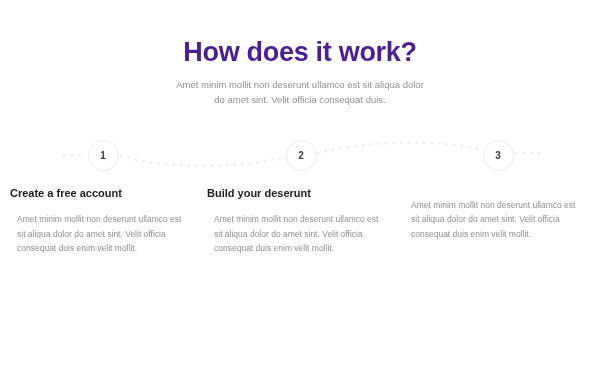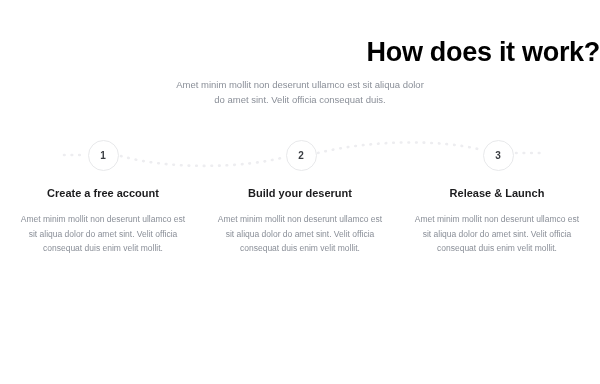--- a/index.html
+++ b/index.html
@@ -26,24 +26,23 @@
     position: absolute;
     left: 0;
     top: 36px;
     width: 600px;
     text-align: center;
   }
   .page-title {
     margin: 0;
     font-size: 27px;
     font-weight: 700;
-    color: #000000;
+    color: #4c1d95;
     letter-spacing: -0.3px;
     line-height: 1.2;
-    text-align: right;
   }
   .page-subtitle {
     margin: 10px auto 0 auto;
     width: 250px;
     font-size: 9.5px;
     line-height: 1.55;
     color: #8a8f98;
     font-weight: 400;
   }
 
@@ -92,21 +91,20 @@
     left: 0;
     top: 186px;
     width: 600px;
     display: flex;
     justify-content: space-between;
     padding: 0 10px;
     box-sizing: border-box;
   }
   .col {
     width: 186px;
-    text-align: center;
   }
   .col-title {
     margin: 0;
     font-size: 11px;
     font-weight: 700;
     color: #1c1c1e;
     line-height: 1.3;
   }
   .col-body {
     margin: 12px auto 0 auto;
@@ -156,19 +154,18 @@
       <h3 class="col-title">Create a free account</h3>
       <p class="col-body">Amet minim mollit non deserunt ullamco est sit aliqua dolor do amet sint. Velit officia consequat duis enim velit mollit.</p>
     </div>
 
     <div class="col">
       <h3 class="col-title">Build your deserunt</h3>
       <p class="col-body">Amet minim mollit non deserunt ullamco est sit aliqua dolor do amet sint. Velit officia consequat duis enim velit mollit.</p>
     </div>
 
     <div class="col">
-      <h3 class="col-title">Release &amp; Launch</h3>
       <p class="col-body">Amet minim mollit non deserunt ullamco est sit aliqua dolor do amet sint. Velit officia consequat duis enim velit mollit.</p>
     </div>
 
   </div>
 
 </div>
 
 </body></html>

